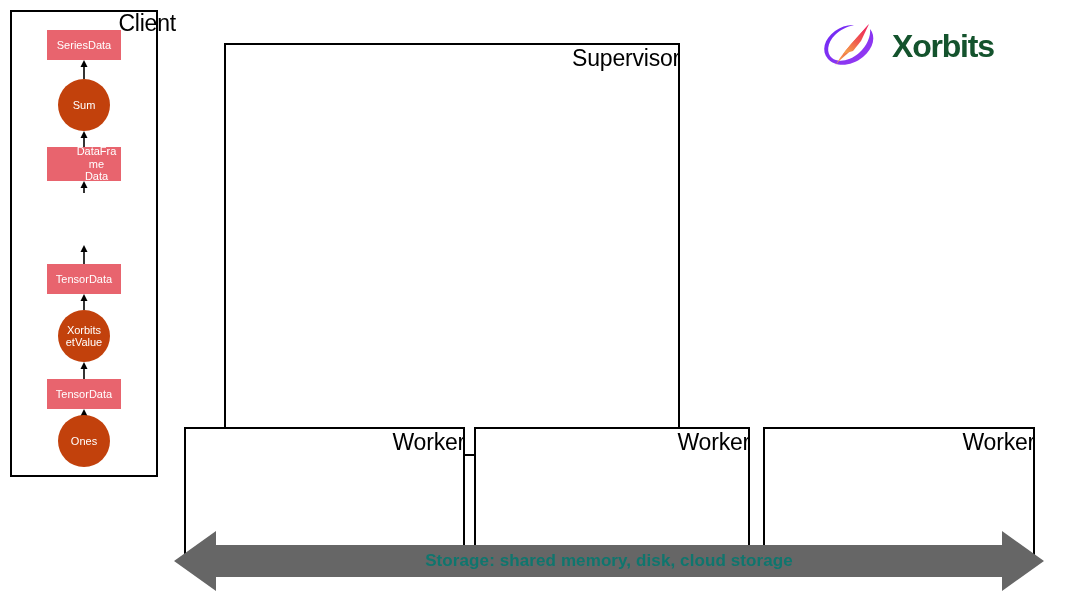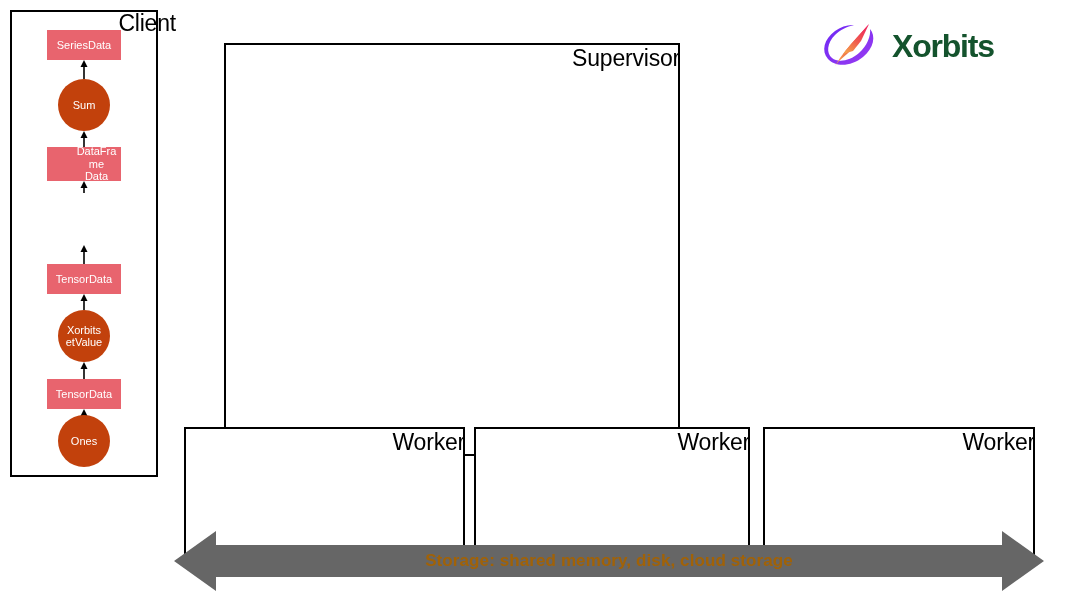--- a/index.html
+++ b/index.html
@@ -124,21 +124,21 @@
     position: absolute;
     inset: 0;
     display: block;
   }
   #storage-label {
     position: absolute;
     inset: 0;
     display: flex;
     align-items: center;
     justify-content: center;
-    color: #a16207;
+    color: #0f766e;
     font-size: 17px;
     font-weight: 700;
     letter-spacing: 0.1px;
     white-space: nowrap;
   }
 
   
   #logo {
     position: absolute;
     left: 820px;

